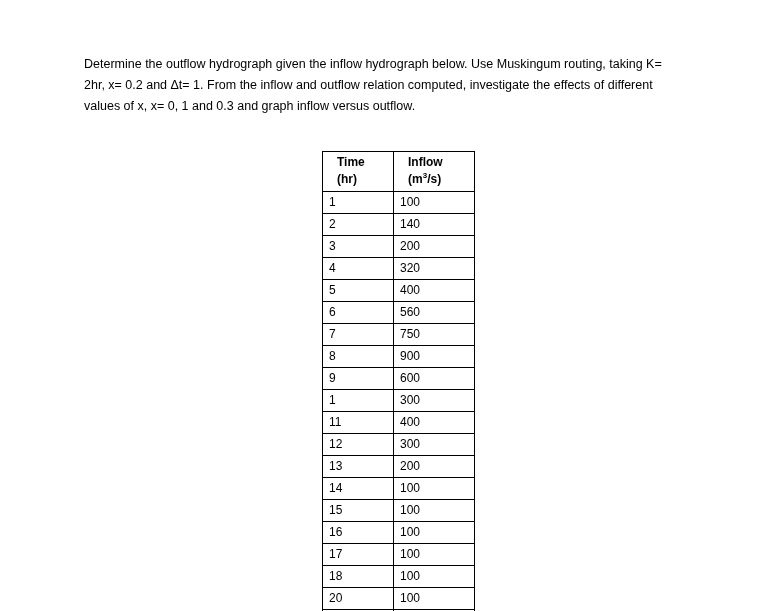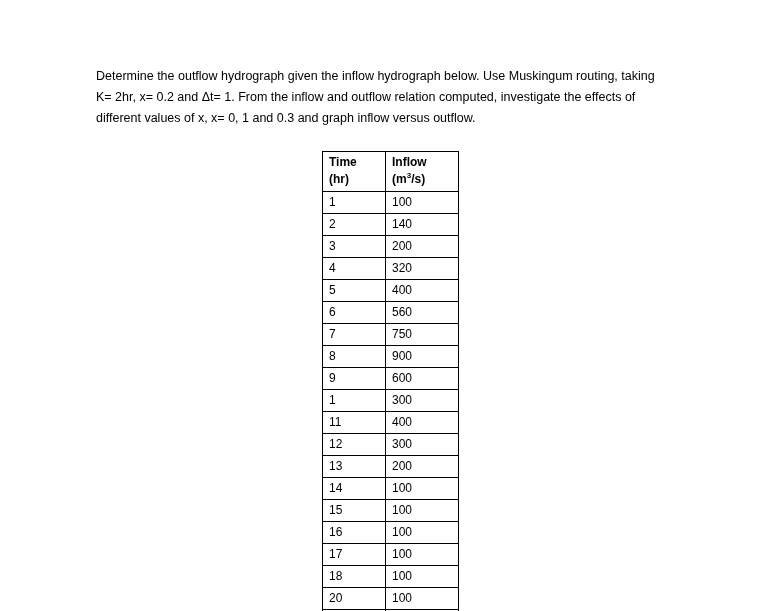--- a/index.html
+++ b/index.html
@@ -24,41 +24,41 @@
     position: absolute;
     left: 80px;
     top: 50px;
     width: 600px;
     font-size: 12.5px;
     line-height: 21px;
     color: #000000;
     text-align: left;
   }
   .problem-text p {
-    margin: 16px;
+    margin: 4px;
   }
   .table-wrap {
     position: absolute;
     left: 322px;
     top: 151px;
   }
   table.data-table {
     border-collapse: collapse;
     font-size: 12px;
   }
   table.data-table th,
   table.data-table td {
     border: 1px solid #000000;
     padding: 0;
     vertical-align: middle;
   }
   table.data-table th {
     font-weight: bold;
     text-align: left;
-    padding: 2px 0 3px 6px;
+    padding: 2px 0 3px 14px;
     line-height: 17px;
   }
   table.data-table td {
     text-align: left;
     padding: 2px 0 3px 6px;
     height: 16px;
     line-height: 16px;
     font-weight: normal;
   }
   .col-time { width: 56px; }

